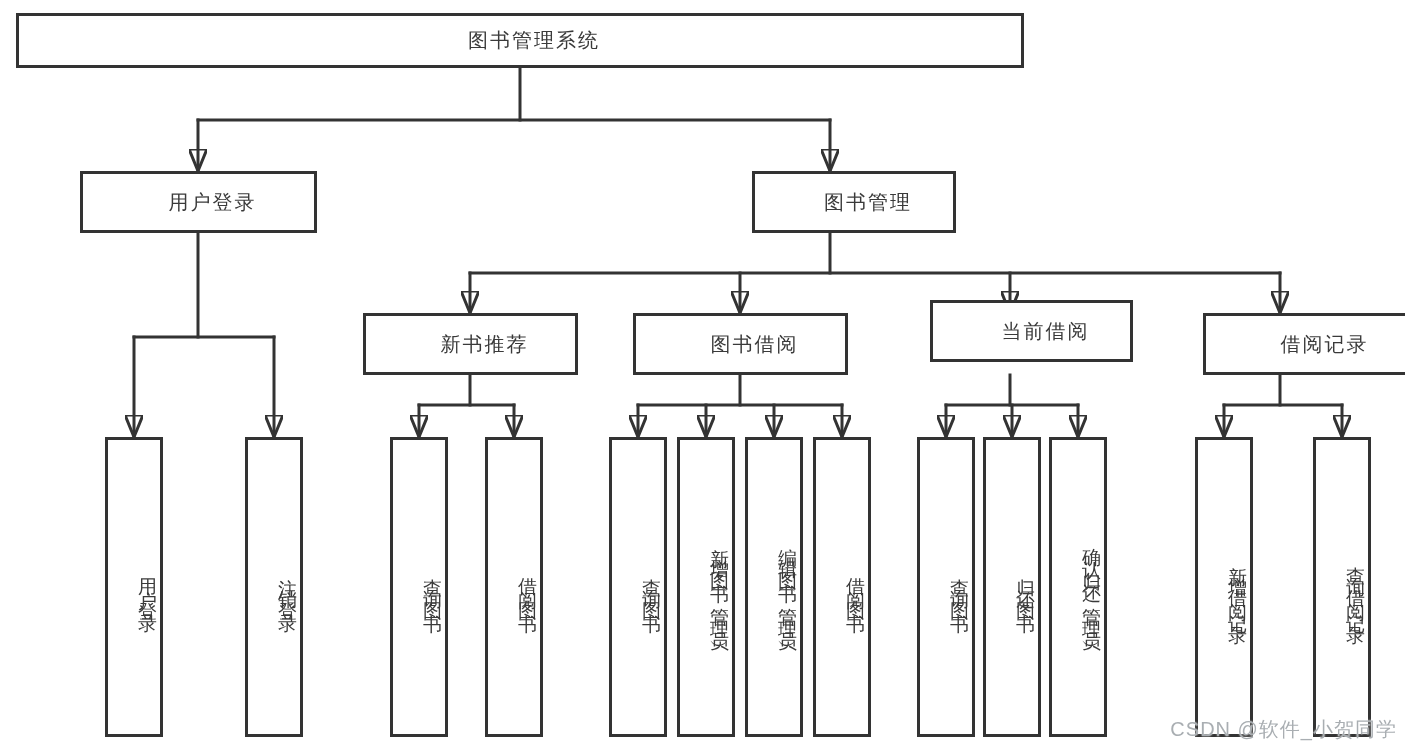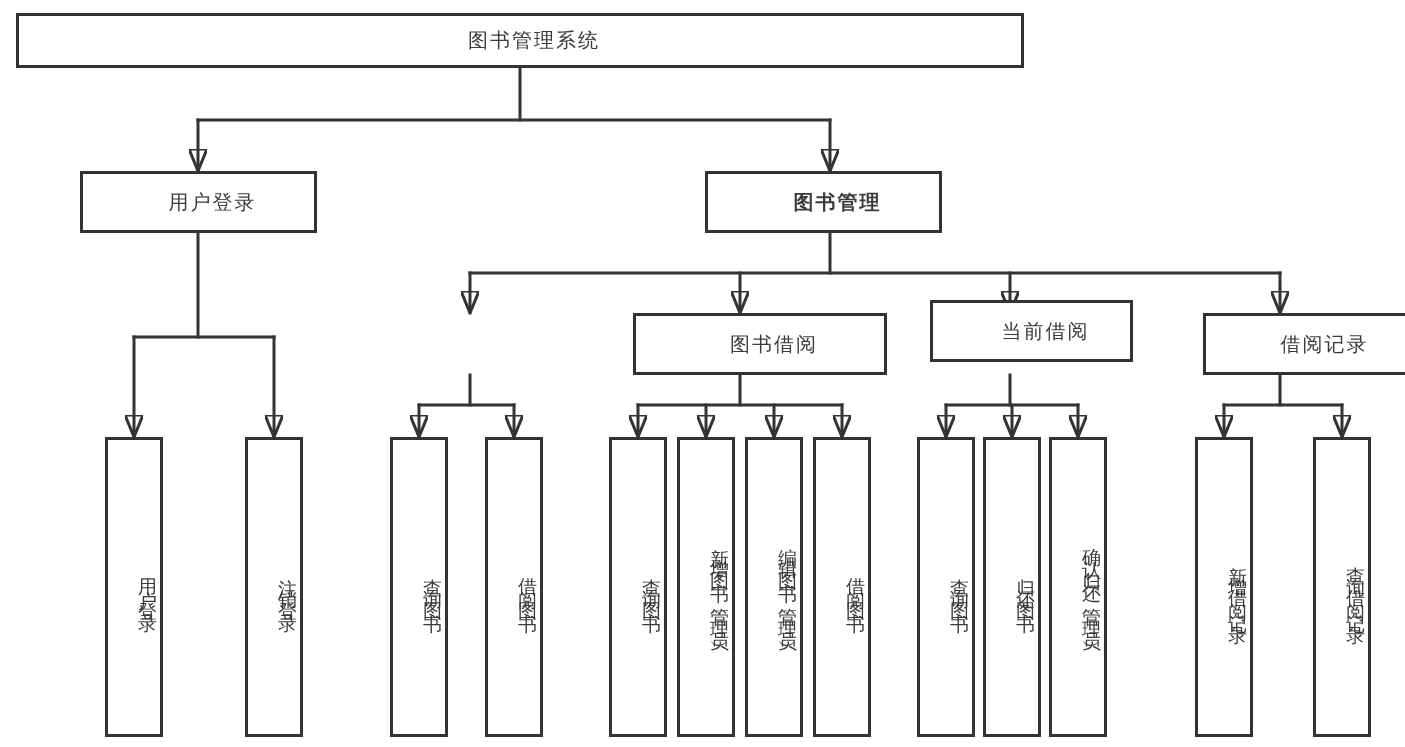--- a/index.html
+++ b/index.html
@@ -127,23 +127,24 @@
       <path d="M1280,375 V405"></path>
       <path d="M1224,405 H1342"></path>
       <path d="M1224,405 V437" marker-end="url(#arrow)"></path>
       <path d="M1342,405 V437" marker-end="url(#arrow)"></path>
     </g>
   </svg>
 
   <div class="box hlabel" style="left:16px; top:13px; width:1008px; height:55px;">图书管理系统</div>
 
   <div class="box hlabel" style="left:80px; top:171px; width:237px; height:62px;">用户登录</div>
-  <div class="box hlabel" style="left:705px; top:171px; width:237px; height:62px;font-weight:bold;">图书管理</div>
+  <div class="box hlabel" style="left:752px; top:171px; width:204px; height:62px;">图书管理</div>
 
-  <div class="box hlabel" style="left:633px; top:313px; width:254px; height:62px;">图书借阅</div>
+  <div class="box hlabel" style="left:363px; top:313px; width:215px; height:62px;">新书推荐</div>
+  <div class="box hlabel" style="left:633px; top:313px; width:215px; height:62px;">图书借阅</div>
   <div class="box hlabel" style="left:903px; top:300px; width:203px; height:62px;margin-left:27px;">当前借阅</div>
   <div class="box hlabel" style="left:1203px; top:313px; width:215px; height:62px;">借阅记录</div>
 
   <div class="box vbox vlabel" style="left:105px;">用户登录</div>
   <div class="box vbox vlabel" style="left:245px;">注销登录</div>
 
   <div class="box vbox vlabel" style="left:390px;">查询图书</div>
   <div class="box vbox vlabel" style="left:485px;">借阅图书</div>
 
   <div class="box vbox vlabel" style="left:609px;">查询图书</div>
@@ -151,14 +152,15 @@
   <div class="box vbox vlabel" style="left:745px;">编辑图书（管理员）</div>
   <div class="box vbox vlabel" style="left:813px;">借阅图书</div>
 
   <div class="box vbox vlabel" style="left:917px;">查询图书</div>
   <div class="box vbox vlabel" style="left:983px;">归还图书</div>
   <div class="box vbox vlabel" style="left:1049px;">确认归还（管理员）</div>
 
   <div class="box vbox vlabel" style="left:1195px;">新增借阅记录</div>
   <div class="box vbox vlabel" style="left:1313px;">查询借阅记录</div>
 
+  <div class="watermark">CSDN @软件_小贺同学</div>
 
 </div>
 
 </body></html>

